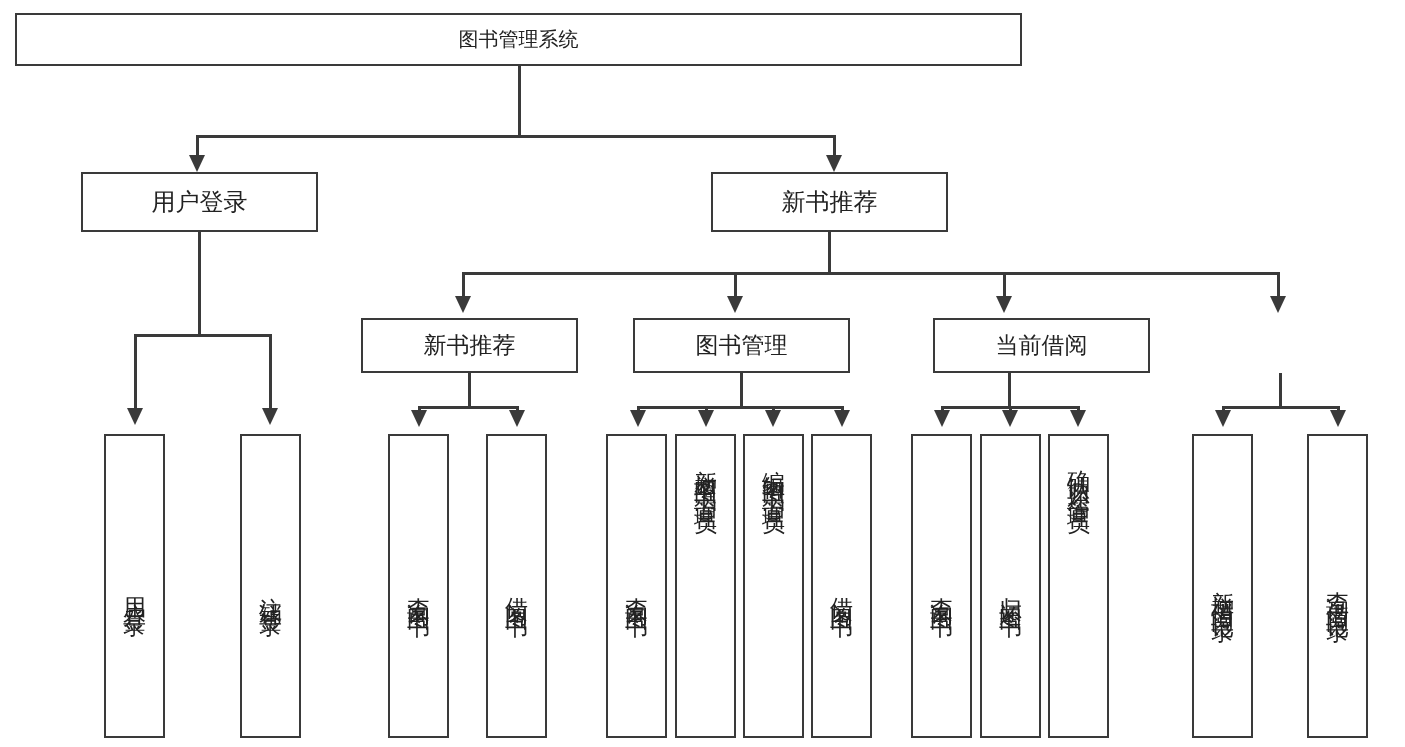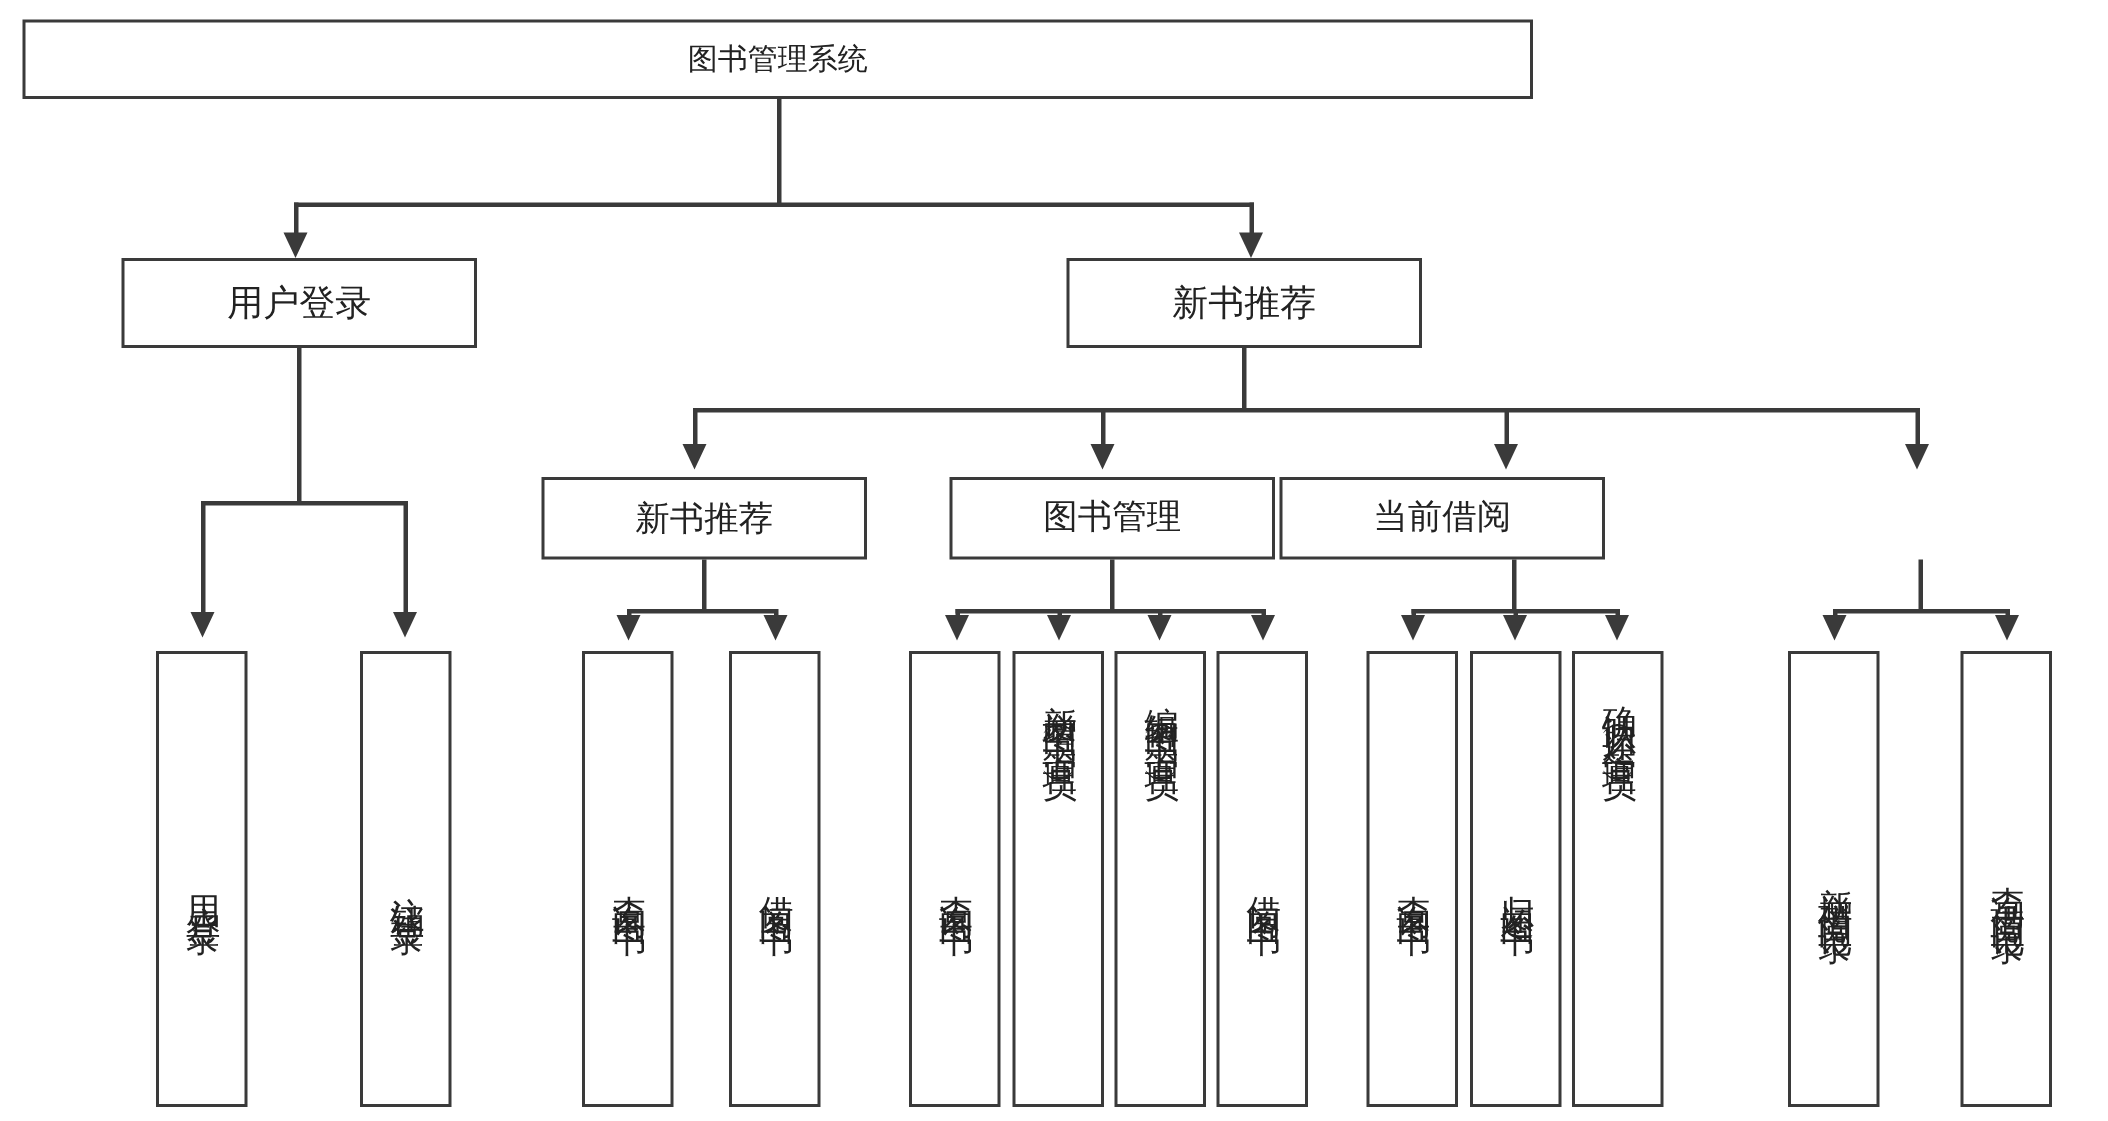--- a/index.html
+++ b/index.html
@@ -132,21 +132,21 @@
   <div class="arrow" style="left:996px; top:296px;"></div>
   <div class="edge-v" style="left:1277px; top:272px; height:28px;"></div>
   <div class="arrow" style="left:1270px; top:296px;"></div>
 
   <div class="node lvl3" style="left:361px; top:318px; width:217px; height:55px;font-family:Liberation Serif, serif;">
     <span>新书推荐</span>
   </div>
   <div class="node lvl3" style="left:633px; top:318px; width:217px; height:55px;">
     <span>图书管理</span>
   </div>
-  <div class="node lvl3" style="left:853px; top:318px; width:217px; height:55px;">
+  <div class="node lvl3" style="left:933px; top:318px; width:217px; height:55px;">
     <span>当前借阅</span>
   </div>
 
   <div class="edge-v" style="left:468px; top:373px; height:35px;"></div>
   <div class="edge-h" style="left:418px; top:406px; width:100px;"></div>
   <div class="edge-v" style="left:418px; top:406px; height:8px;"></div>
   <div class="arrow" style="left:411px; top:410px;"></div>
   <div class="edge-v" style="left:516px; top:406px; height:8px;"></div>
   <div class="arrow" style="left:509px; top:410px;"></div>
 

